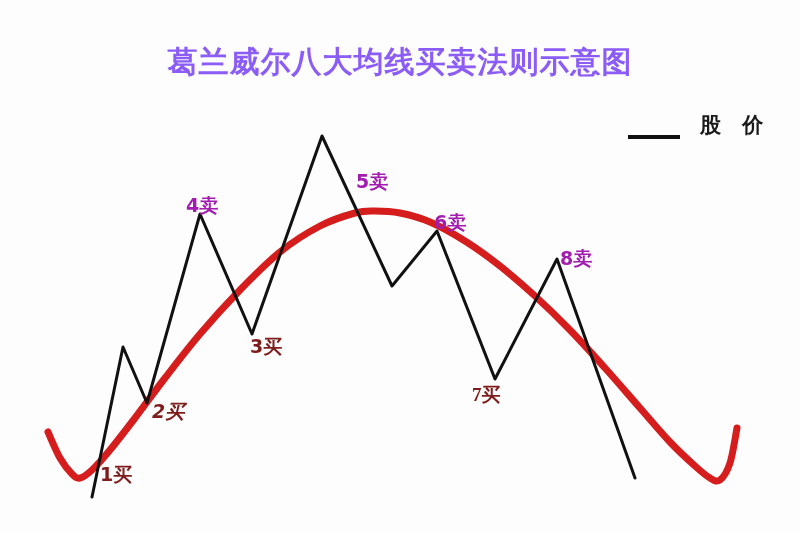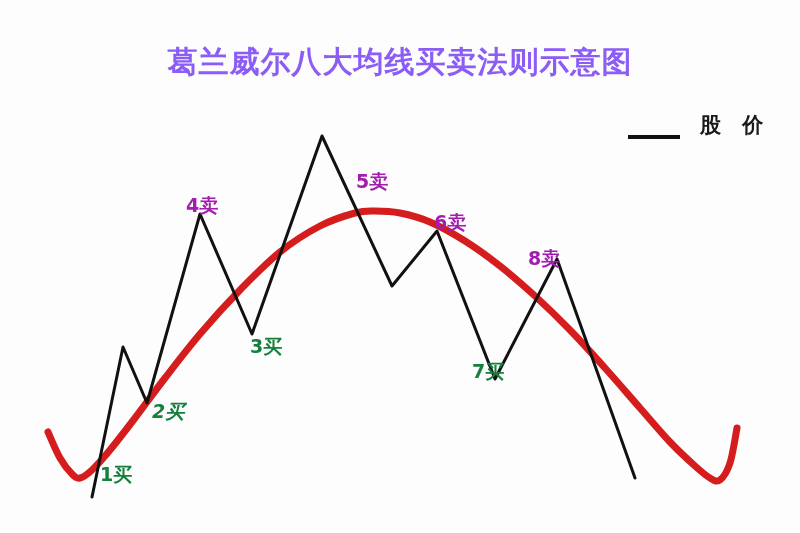--- a/index.html
+++ b/index.html
@@ -64,21 +64,21 @@
     left:0;top:0;
     width:800px;height:533px;
   }
   .ann{
     position:absolute;
     font-size:19px;
     font-weight:bold;
     white-space:nowrap;
     line-height:1;
   }
-  .ann.buy{color:#15803d;}
+  .ann.buy{color:#7f1d1d;}
   .ann.sell{color:#a21caf;}
 </style>
 </head>
 <body>
 
 <div id="page">
 
   <div id="chart-title">葛兰威尔八大均线买卖法则示意图</div>
 
   <div id="legend">
@@ -93,17 +93,17 @@
     <path id="price-path" fill="none" stroke-linecap="round" stroke-linejoin="round" d="M92 497 L123 347 L147 403 L200 214 L252 334 L322 136 L392 286 L437 231 L495 379 L557 259 L635 478" stroke="#111111" stroke-width="3"></path>
   </svg>
 
   <div id="annotations">
       <div class="ann buy" style="left: 100px; top: 465px;">1买</div>
       <div class="ann buy" style="left: 152px; top: 402px; font-style: italic;">2买</div>
       <div class="ann buy" style="left: 250px; top: 337px;">3买</div>
       <div class="ann sell" style="left: 186px; top: 196px;">4卖</div>
       <div class="ann sell" style="left: 356px; top: 172px;">5卖</div>
       <div class="ann sell" style="left: 434px; top: 213px;">6卖</div>
-      <div class="ann buy" style="left: 472px; top: 362px;">7买</div>
-      <div class="ann sell" style="left: 528px; top: 249px;">8卖</div>
+      <div class="ann buy" style="left: 472px; top: 385px; font-family: Liberation Serif, serif;">7买</div>
+      <div class="ann sell" style="left: 560px; top: 249px;">8卖</div>
     </div>
 
 </div>
 
 </body></html>

